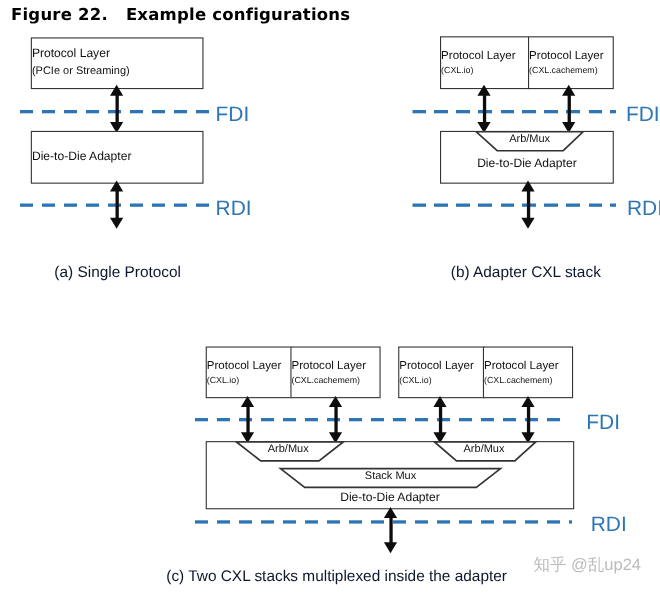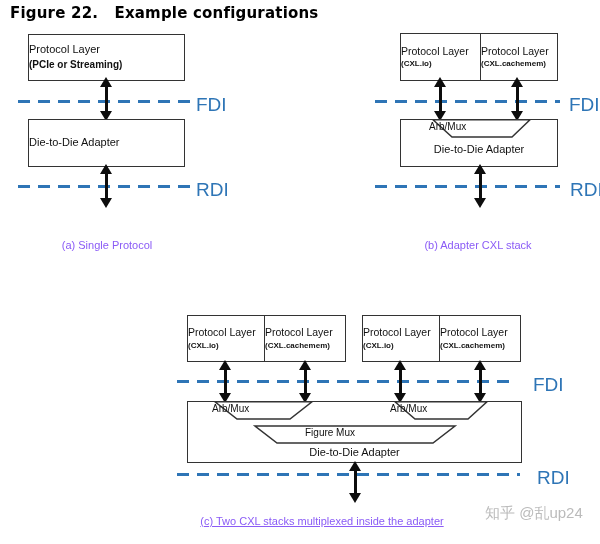--- a/index.html
+++ b/index.html
@@ -16,36 +16,36 @@
   .title{
     position:absolute;left:10px;top:4px;font-family:"DejaVu Sans",sans-serif;
     font-weight:bold;font-size:15px;color:#000;white-space:pre;letter-spacing:.2px;
   }
   .bx{
     position:absolute;background:#fff;border:1.5px solid var(--box_border);
     box-sizing:border-box;display:flex;flex-direction:column;align-items:flex-start;
     justify-content:center;text-align:center;line-height:1.25;
   }
   .bx .l1{font-size:10.5px;}
-  .bx .l2{font-size:8px;margin-top:1px;font-weight:bold;}
+  .bx .l2{font-size:8px;margin-top:1px;}
   .bx.big .l1{font-size:11px;}
   .bx.big .l2{font-size:10px;margin-top:2px;}
   .dash{
     position:absolute;height:3px;
     background:repeating-linear-gradient(90deg,var(--accent_blue) 0 12px,transparent 12px 20px);
   }
   .iflabel{position:absolute;color:var(--accent_blue);font-size:19px;}
   .arr{position:absolute;width:13px;}
   .arr i{display:block;position:absolute;}
   .arr .s{left:5px;top:7px;bottom:7px;width:3px;background:#0d0d0d;}
   .arr .hu{left:0;top:0;width:0;height:0;border-left:6.5px solid transparent;border-right:6.5px solid transparent;border-bottom:10px solid #0d0d0d;}
   .arr .hd{left:0;bottom:0;width:0;height:0;border-left:6.5px solid transparent;border-right:6.5px solid transparent;border-top:10px solid #0d0d0d;}
-  .muxlabel{position:absolute;font-size:10px;text-align:left;}
+  .muxlabel{position:absolute;font-size:10px;text-align:center;}
   .adlabel{position:absolute;font-size:11px;text-align:center;}
-  .caption{position:absolute;font-size:11px;text-align:center;color:#8b5cf6;}
+  .caption{position:absolute;font-size:14px;text-align:center;color:#0f172a;}
   .trapsvg{position:absolute;overflow:visible;}
   .watermark{position:absolute;color:var(--watermark_gray);font-size:15px;white-space:nowrap;z-index:5;}
 </style>
 </head>
 <body>
 
 <div class="canvas">
 
   <div class="title">Figure 22.   Example configurations</div>
 
@@ -151,27 +151,27 @@
         <i class="hd"></i>
       </div>
     <div class="bx" style="left:187px;top:401px;width:335px;height:62px;"></div>
     <svg class="trapsvg" style="left:187px;top:401px;" width="335" height="46">
       <polygon points="28,0.8 125,0.8 103,18 50,18" fill="#ffffff" stroke="#333333" stroke-width="1.5"></polygon>
       <polygon points="208,0.8 300,0.8 281,18 228,18" fill="#ffffff" stroke="#333333" stroke-width="1.5"></polygon>
       <polygon points="68,25 268,25 246,42 90,42" fill="#ffffff" stroke="#333333" stroke-width="1.5"></polygon>
     </svg>
     <div class="muxlabel" style="left:212px;top:403px;width:100px;">Arb/Mux</div>
     <div class="muxlabel" style="left:390px;top:403px;width:100px;">Arb/Mux</div>
-    <div class="muxlabel" style="left:305px;top:427px;width:100px;">Figure Mux</div>
+    <div class="muxlabel" style="left:305px;top:427px;width:100px;">Stack Mux</div>
     <div class="adlabel" style="left:187px;top:446px;width:335px;">Die-to-Die Adapter</div>
     <div class="dash" style="left:177px;top:473px;width:343px;"></div>
     <div class="iflabel" style="left:537px;top:467px;">RDI</div>
     <div class="arr" style="left:349px;top:461px;height:42px;">
         <i class="hu"></i>
         <i class="s"></i>
         <i class="hd"></i>
       </div>
-    <div class="caption" style="left:142px;top:515px;width:360px;text-decoration:underline;">(c) Two CXL stacks multiplexed inside the adapter</div>
+    <div class="caption" style="left:126px;top:515px;width:360px;">(c) Two CXL stacks multiplexed inside the adapter</div>
   </div>
 
   <div class="watermark" style="left:453px;top:504px;margin-left:32px;">知乎 @乱up24</div>
 
 </div>
 
 </body></html>

